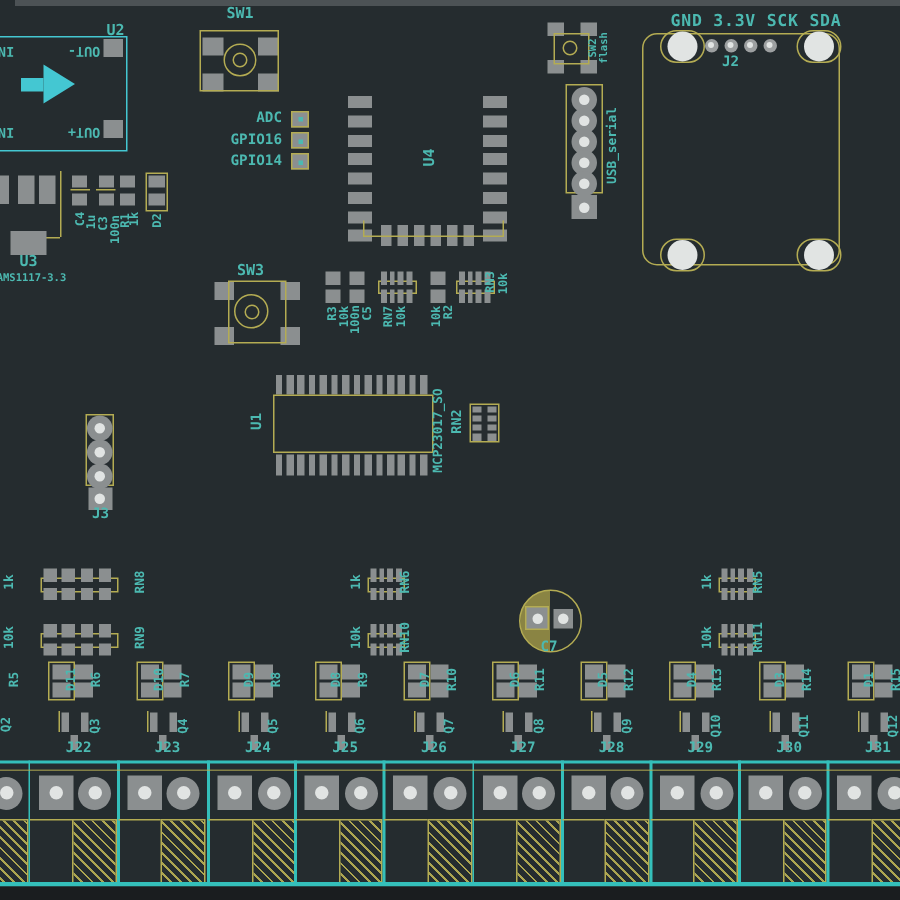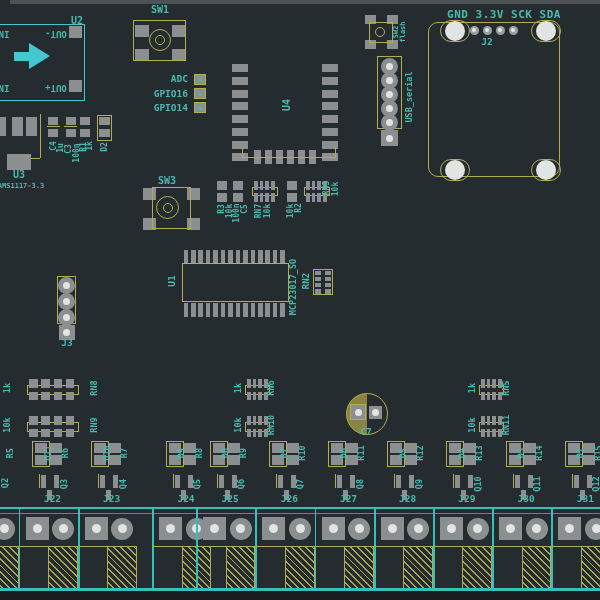--- a/index.html
+++ b/index.html
@@ -458,21 +458,21 @@
         <div class="pad" style="left:27.5px;top:490px;width:5px;height:10px;"></div>
         <div class="vlabel f85" style="left:44px;top:484px;">Q4</div>
         <div class="hlabel f95" style="left:33px;top:499px;">J23</div>
         <div class="pad" style="left:6.2px;top:517px;width:23px;height:23px;"></div>
         <div class="hole" style="left:13.2px;top:524px;width:9px;height:9px;"></div>
         <div class="pad round" style="left:32.8px;top:517.5px;width:22px;height:22px;"></div>
         <div class="hole" style="left:39.3px;top:524px;width:9px;height:9px;"></div>
         <div class="yline" style="left:0;top:545.5px;width:28.6px;height:1.2px;"></div>
         <div class="hatch" style="left:28.6px;top:546px;width:29.8px;height:42.5px;"></div>
       </div>
-      <div class="abs" style="left:153px;top:0;width:59.2px;height:496px;">
+      <div class="abs" style="left:139px;top:0;width:59.2px;height:496px;">
         <div class="cyline" style="left:-0.9px;top:507px;width:1.8px;height:83px;"></div>
         <div class="ybox" style="left:12.5px;top:440.5px;width:18px;height:26px;"></div>
         <div class="pad" style="left:15.5px;top:443px;width:12px;height:10px;"></div>
         <div class="pad" style="left:15.5px;top:455px;width:12px;height:10px;"></div>
         <div class="pad" style="left:30.5px;top:443px;width:12px;height:10px;"></div>
         <div class="pad" style="left:30.5px;top:455px;width:12px;height:10px;"></div>
         <div class="vlabel f85" style="left:28px;top:453px;">D9</div>
         <div class="vlabel f85" style="left:45.5px;top:453px;">R8</div>
         <div class="yline" style="left:19.5px;top:474px;width:1px;height:14px;"></div>
         <div class="pad" style="left:21.5px;top:475px;width:5px;height:13px;"></div>

